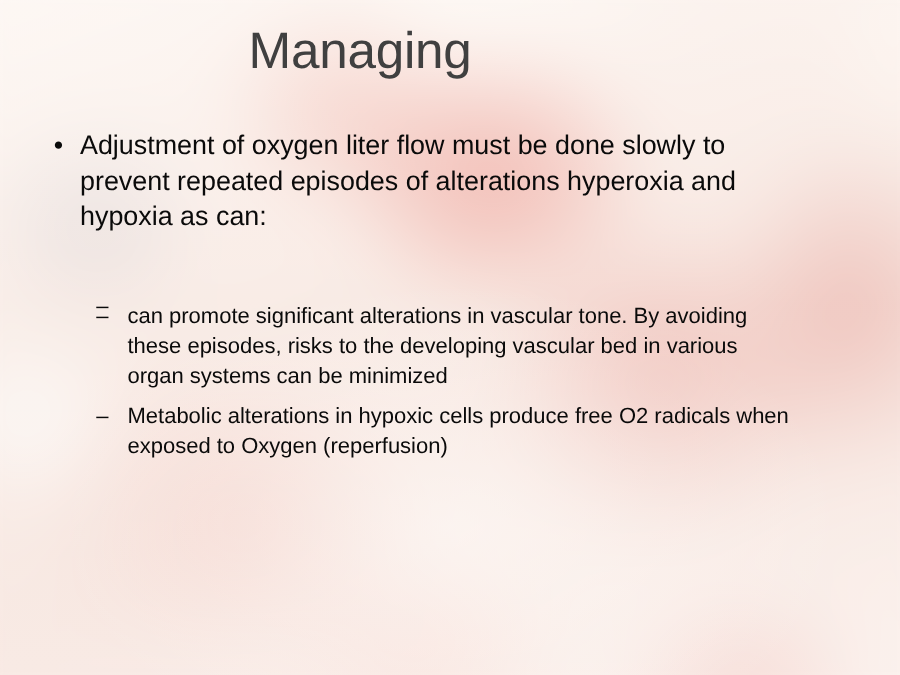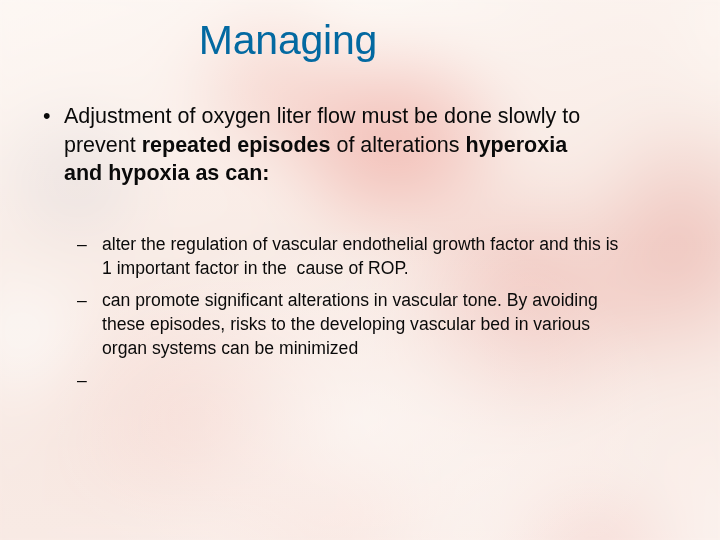--- a/index.html
+++ b/index.html
@@ -58,21 +58,21 @@
 
   
   #title {
     position: absolute;
     top: 14px;
     left: 0;
     width: 576px;
     text-align: center;
     font-size: 41px;
     line-height: 52px;
-    color: #0369a1;
+    color: #404040;
     letter-spacing: -0.2px;
     white-space: nowrap;
   }
 
   
   #bullet-list {
     position: absolute;
     top: 102px;
     left: 32px;
     width: 566px;
@@ -86,21 +86,21 @@
   }
   .l1-marker {
     position: absolute;
     left: 11px;
     top: 0;
     font-size: 21.5px;
     line-height: 28.5px;
     color: #0a0a0a;
   }
   .l1-text b {
-    font-weight: bold;
+    font-weight: normal;
   }
 
   
   #sub-list {
     position: absolute;
     top: 232px;
     left: 72px;
     width: 560px;
   }
   .l2-item {
@@ -144,28 +144,28 @@
         <span class="l1-text">
           <span>Adjustment of oxygen liter flow must be done slowly to prevent </span><b>repeated episodes</b><span> of alterations </span><b>hyperoxia and hypoxia as can:</b>
         </span>
       </div>
     </div>
 
     <div id="sub-list">
 
       <div class="l2-item">
         <span class="l2-marker">–</span>
-        <span class="l2-text">alter the regulation of vascular endothelial growth factor and this is 1 important factor in the  cause of ROP.</span>
       </div>
 
       <div class="l2-item">
         <span class="l2-marker">–</span>
         <span class="l2-text">can promote significant alterations in vascular tone. By avoiding these episodes, risks to the developing vascular bed in various organ systems can be minimized</span>
       </div>
 
       <div class="l2-item">
         <span class="l2-marker">–</span>
+        <span class="l2-text">Metabolic alterations in hypoxic cells produce free O2 radicals when exposed to Oxygen (reperfusion)</span>
       </div>
 
     </div>
 
   </div>
 </div>
 
 </body></html>

